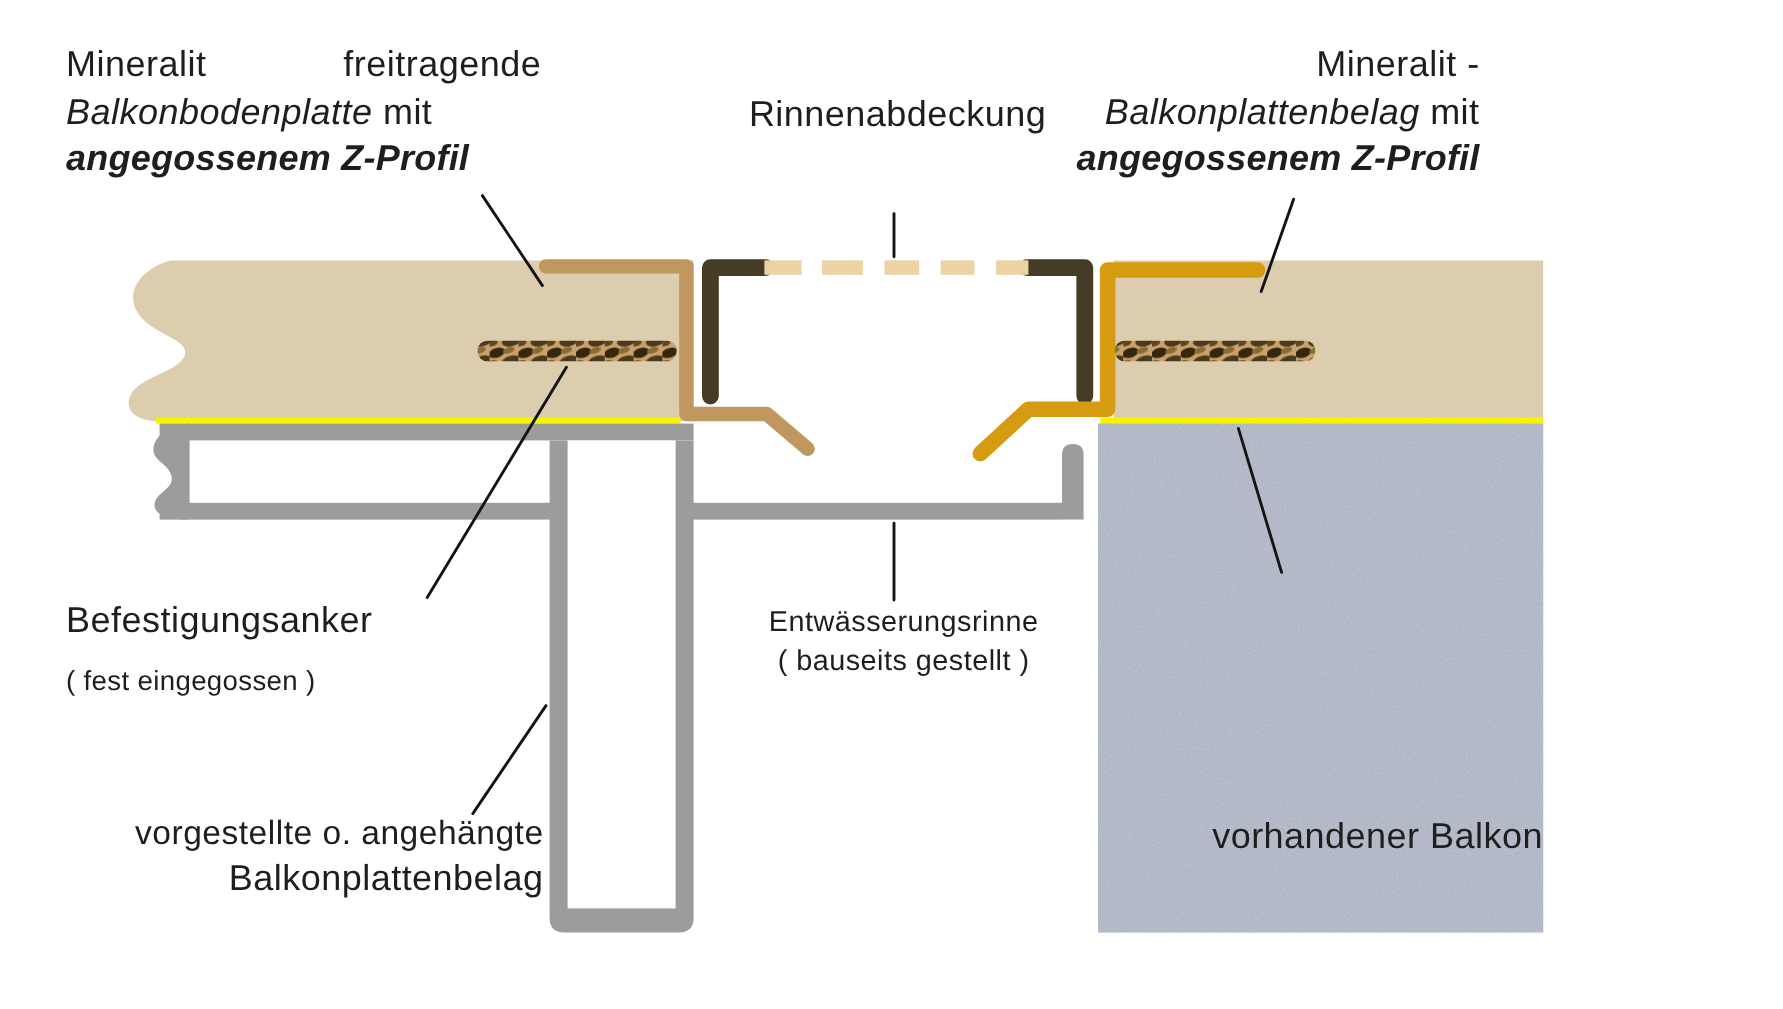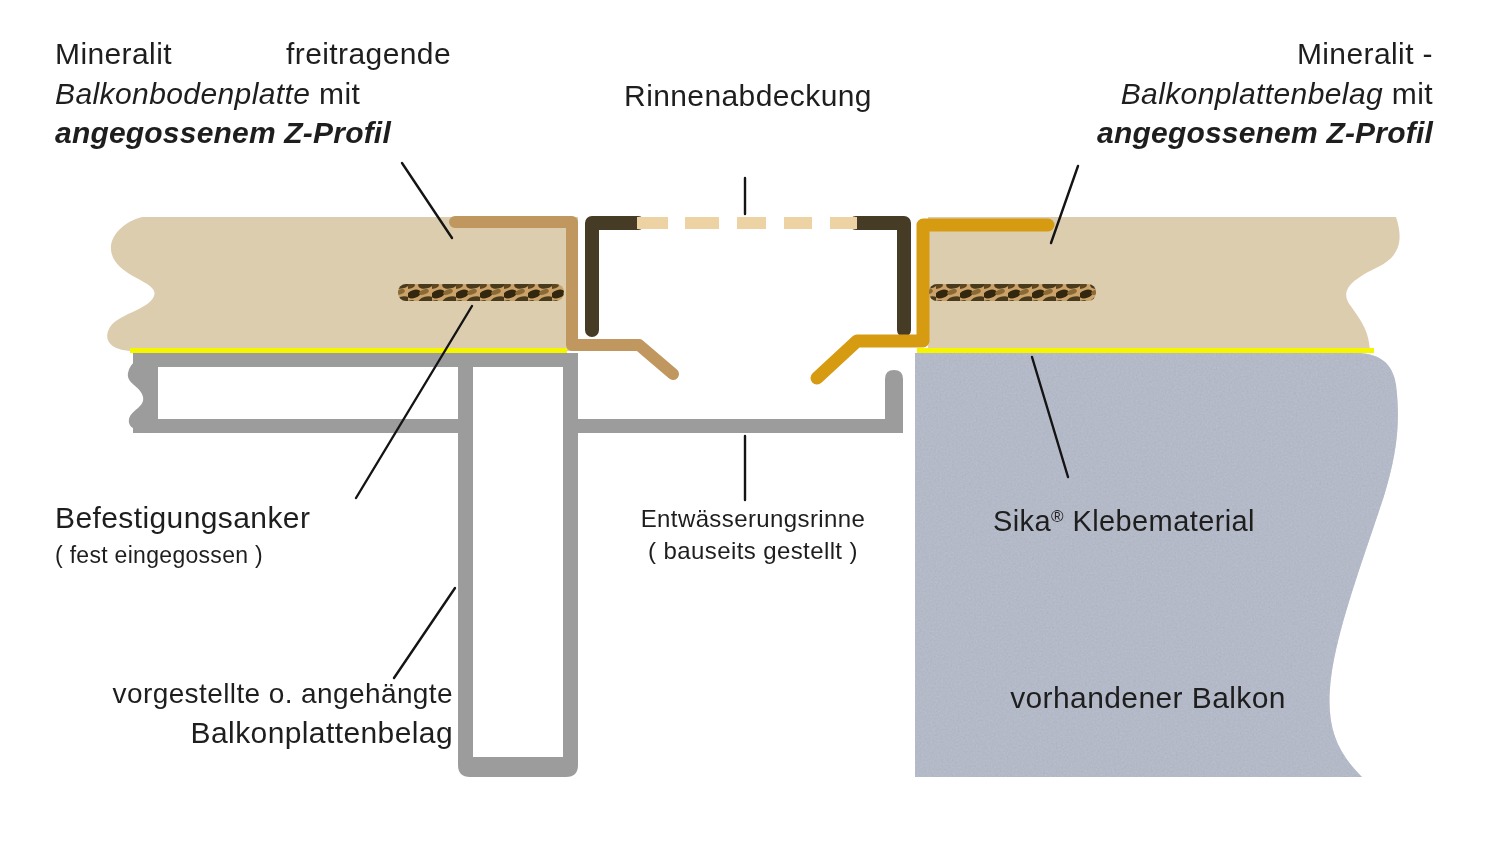--- a/index.html
+++ b/index.html
@@ -1,30 +1,30 @@
 <!DOCTYPE html>
 <html style="--c-slab_beige: #DCCDAE; --c-perforated_beige: #EDD3A3; --c-cover_dark_brown: #463B25; --c-z_profile_tan: #C0985F; --c-z_profile_gold: #D69B10; --c-steel_gray: #9C9C9C; --c-balcony_blue_gray: #AEB4C3; --c-adhesive_yellow: #F5F500; --c-text: #1E1E1E; --c-leader_line: #141414;"><head>
 <meta charset="utf-8">
 <style>
   html,body{margin:0;padding:0;background:#fff;}
   .stage{
-    position:relative;width:1486px;height:841px;background:#fff;overflow:hidden;
+    position:relative;width:1286px;height:841px;background:#fff;overflow:hidden;
     font-family:"Liberation Sans", sans-serif;color:var(--c-text,#1e1e1e);
   }
   .stage svg{position:absolute;left:0;top:0;}
   .lbl{position:absolute;line-height:1.32;letter-spacing:.4px;}
   .sz30{font-size:30px;}
   .it{font-style:italic;margin-top:40px;}
   .bi{font-style:italic;font-weight:bold;letter-spacing:.2px;}
   .tl{left:55px;top:34px;width:396px;}
   .tl .row1{display:flex;justify-content:space-between;}
   .tc{left:545px;top:76px;width:406px;text-align:center;}
   .tr{right:53px;top:34px;width:460px;text-align:right;}
   .anch{left:55px;top:498px;}
-  .anch .note{font-size:23px;margin-top:2px;letter-spacing:.3px;}
+  .anch .note{font-size:23px;margin-top:14px;letter-spacing:.3px;}
   .chan{left:585px;top:503px;width:336px;text-align:center;font-size:24px;}
   .sika{left:993px;top:502px;font-size:29px;}
   .sika sup{font-size:17px;vertical-align:9px;}
   .sub{left:55px;top:676px;width:398px;text-align:right;font-size:28px;}
   .sub .l2{font-size:30px;}
   .balk{left:993px;top:678px;width:310px;text-align:center;font-size:30px;}
 </style>
 </head>
 <body>
 
@@ -130,24 +130,20 @@
   <div class="lbl anch sz30">
     <div>Befestigungsanker</div>
     <div class="note">( fest eingegossen )</div>
   </div>
 
   <div class="lbl chan">
     <div>Entwässerungsrinne</div>
     <div>( bauseits gestellt )</div>
   </div>
 
-  <div class="lbl sika">
-    <span>Sika</span><sup>®</sup>
-    <span>Klebematerial</span>
-  </div>
 
   <div class="lbl sub">
     <div>vorgestellte o. angehängte</div>
     <div class="l2">Balkonplattenbelag</div>
   </div>
 
   <div class="lbl balk">vorhandener Balkon</div>
 
 </div>
 

